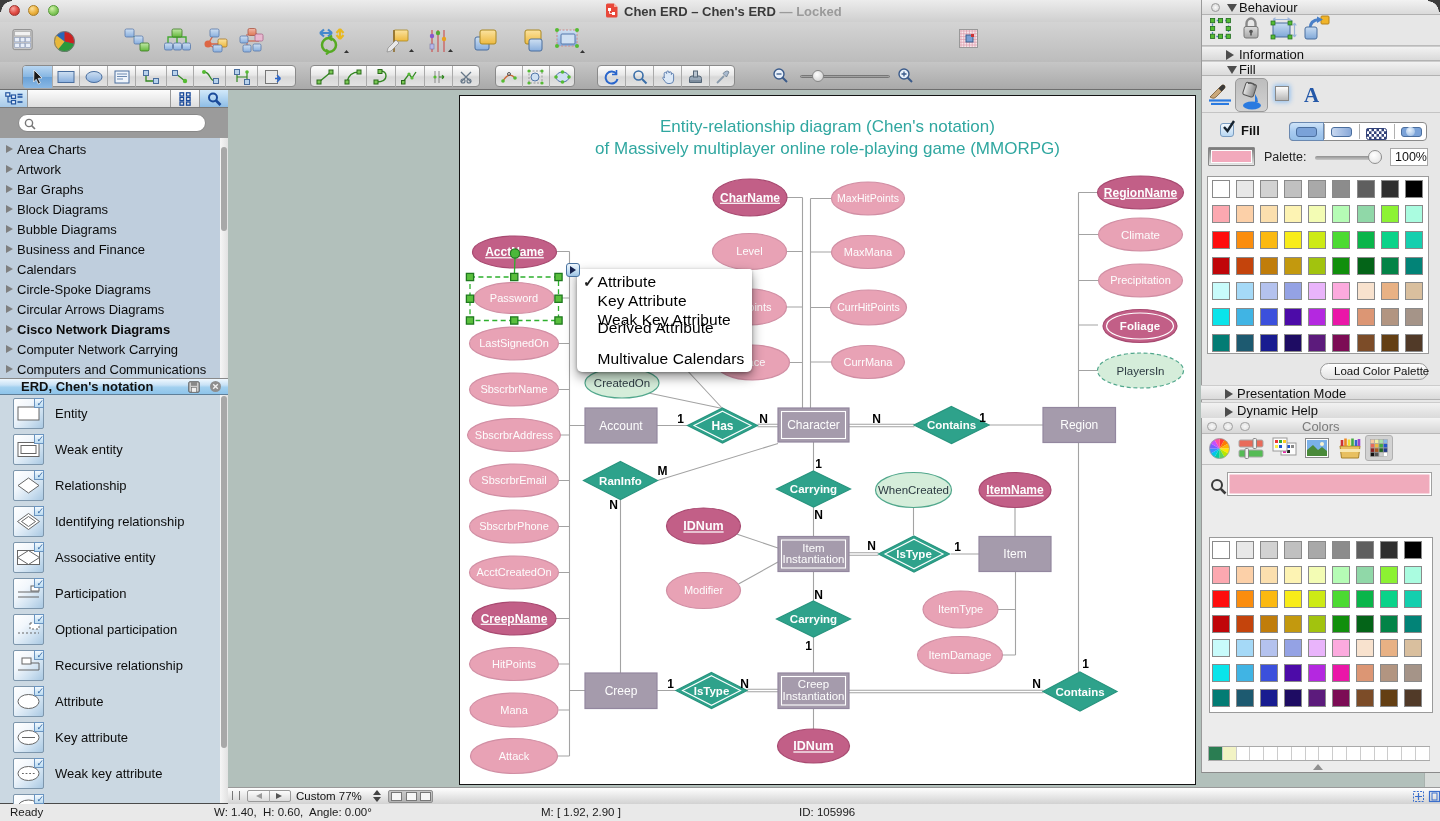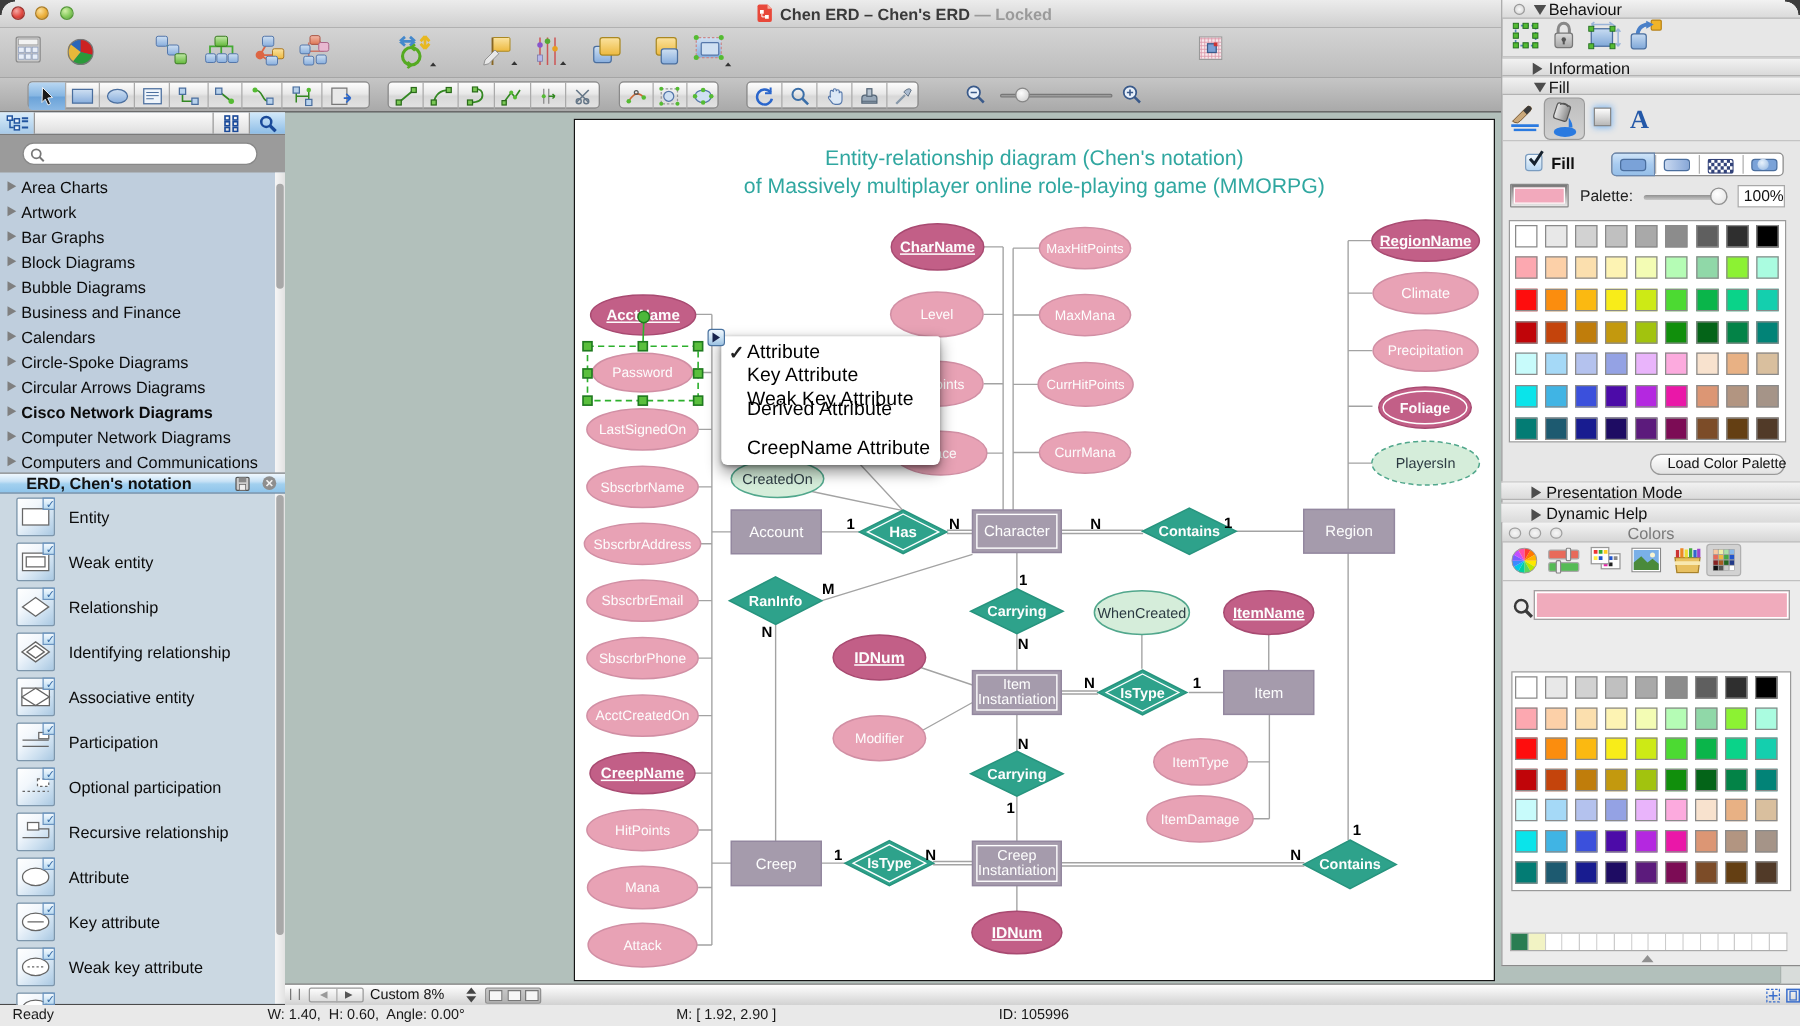--- a/index.html
+++ b/index.html
@@ -480,21 +480,21 @@
     <div class="cat" style="top:52.0px;">Area Charts</div>
     <div class="cat" style="top:72.0px;">Artwork</div>
     <div class="cat" style="top:92.0px;">Bar Graphs</div>
     <div class="cat" style="top:112.0px;">Block Diagrams</div>
     <div class="cat" style="top:132.0px;">Bubble Diagrams</div>
     <div class="cat" style="top:152.0px;">Business and Finance</div>
     <div class="cat" style="top:172.0px;">Calendars</div>
     <div class="cat" style="top:192.0px;">Circle-Spoke Diagrams</div>
     <div class="cat" style="top:212.0px;">Circular Arrows Diagrams</div>
     <div class="cat" style="top:232.0px;font-weight:bold;">Cisco Network Diagrams</div>
-    <div class="cat" style="top:252.0px;">Computer Network Diagrams</div>
+    <div class="cat" style="top:252.0px;">Computer Network Carrying</div>
     <div class="cat" style="top:272.0px;">Computers and Communications</div>
     <div style="position:absolute;left:220px;top:48px;width:8px;height:240px;background:linear-gradient(90deg,#f6f6f6,#e2e2e2);"></div>
     <div style="position:absolute;left:221px;top:57px;width:6px;height:84px;border-radius:3px;background:#a8a8a8;"></div>
     <div style="position:absolute;left:0;top:287.5px;width:228px;height:17px;background:linear-gradient(#f0f8fe 0%,#c8e2f6 40%,#a2d0ef 55%,#8ec4ea 100%);border-top:1px solid #8a8a8a;border-bottom:1px solid #5f7f99;">
       <span style="position:absolute;left:21px;top:0.5px;font-size:13px;font-weight:bold;color:#111;">ERD, Chen's notation</span>
       <svg style="position:absolute;left:188px;top:2.5px" width="12" height="12" viewBox="0 0 12 12">
         <rect x="0.8" y="0.8" width="10.4" height="10.4" rx="1" fill="#ccc" stroke="#555" stroke-width="1"></rect>
         <rect x="3" y="0.8" width="6" height="4" fill="#888"></rect>
         <rect x="3.5" y="6.5" width="5" height="4.7" fill="#eee" stroke="#666" stroke-width="0.6"></rect>
       </svg>
@@ -742,31 +742,31 @@
     <rect x="510.15" y="316.9" width="7.2" height="7.2" fill="#5abf3d" stroke="#1f7a1f" stroke-width="1.3"></rect>
     <rect x="554.4" y="316.9" width="7.2" height="7.2" fill="#5abf3d" stroke="#1f7a1f" stroke-width="1.3"></rect>
   </svg>
 
 <div id="ctxmenu">
   <span style="position:absolute; left:6.5px; top:4px; font-size:15px; font-weight:bold; color:#222;">✓</span>
   <div class="mi" style="top:3.2px;">Attribute</div>
   <div class="mi" style="top:22.4px;">Key Attribute</div>
   <div class="mi" style="top:41.6px;">Weak Key Attribute</div>
   <div class="mi" style="top:49px;">Derived Attribute</div>
-  <div class="mi" style="top:80px;">CreepName Attribute</div>
+  <div class="mi" style="top:80px;">Multivalue Calendars</div>
 </div>
 <div id="ctxbtn"></div>
 <div id="navbar">
     <div style="position:absolute;left:4px;top:3px;width:8px;height:9px;border-left:1.5px solid #777;border-right:1.5px solid #777;"></div>
     <div style="position:absolute;left:19px;top:1.5px;width:44px;height:12.5px;background:linear-gradient(#fcfcfc,#dcdcdc);border:1px solid #999;border-radius:2px;">
       <div style="position:absolute;left:8px;top:2.5px;border-right:6px solid #9a9a9a;border-top:3.5px solid transparent;border-bottom:3.5px solid transparent;"></div>
       <div style="position:absolute;left:21px;top:0;width:1px;height:11px;background:#aaa;"></div>
       <div style="position:absolute;left:28px;top:2.5px;border-left:6px solid #555;border-top:3.5px solid transparent;border-bottom:3.5px solid transparent;"></div>
     </div>
-    <span style="position:absolute;left:68px;top:1.5px;font-size:11.5px;color:#111;">Custom 8%</span>
+    <span style="position:absolute;left:68px;top:1.5px;font-size:11.5px;color:#111;">Custom 77%</span>
     <svg style="position:absolute;left:144px;top:1px" width="10" height="14" viewBox="0 0 10 14">
       <path d="M5 1 L9 6 L1 6 Z" fill="#444"></path>
       <path d="M5 13 L9 8 L1 8 Z" fill="#444"></path>
     </svg>
     <div style="position:absolute;left:160px;top:1.5px;width:45px;height:13px;background:linear-gradient(#c8c8c8,#b2b2b2);border:1px solid #909090;border-radius:2px;"></div>
     <div style="position:absolute;left:163.0px;top:3.5px;width:11px;height:9px;background:#f6f6f6;border:1px solid #777;"></div>
     <div style="position:absolute;left:177.5px;top:3.5px;width:11px;height:9px;background:#f6f6f6;border:1px solid #777;"></div>
     <div style="position:absolute;left:192.0px;top:3.5px;width:11px;height:9px;background:#f6f6f6;border:1px solid #777;"></div>
     <svg style="position:absolute;left:1184px;top:2px" width="13" height="13" viewBox="0 0 13 13">
       <rect x="1.5" y="1.5" width="10" height="10" fill="none" stroke="#3a6ecc" stroke-dasharray="2,1.3"></rect>

